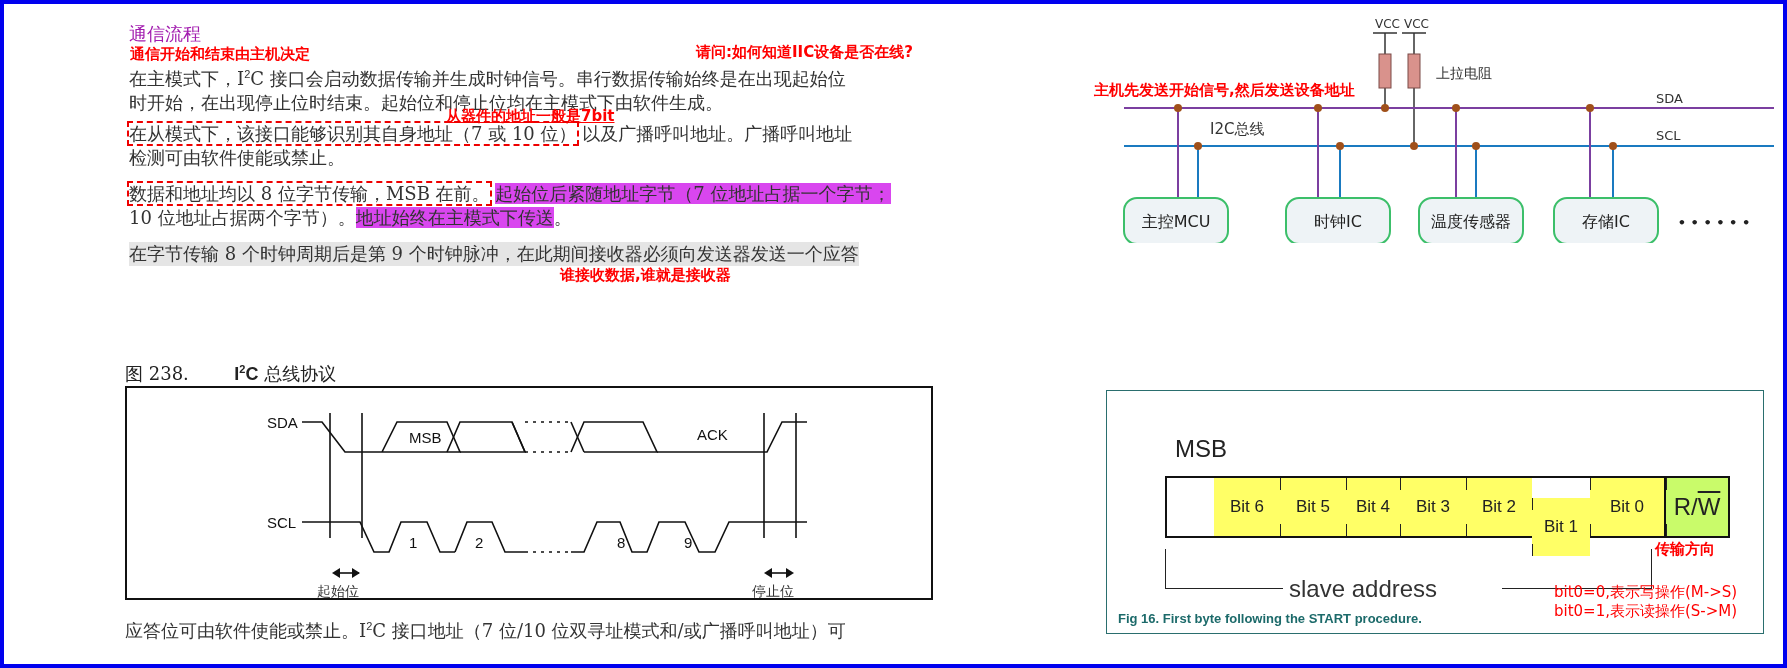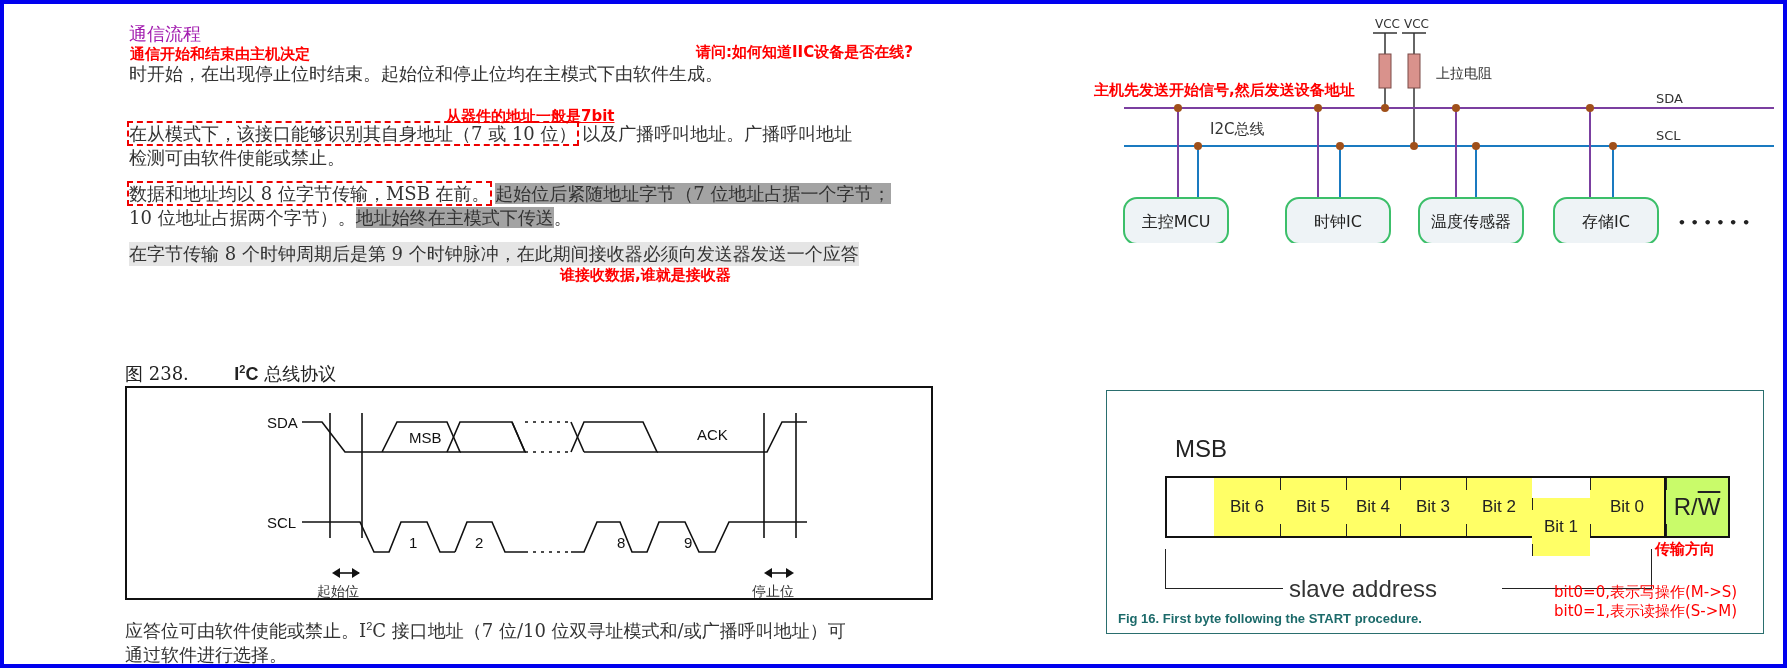--- a/index.html
+++ b/index.html
@@ -4,21 +4,21 @@
 <style>
   * { box-sizing: border-box; margin: 0; padding: 0; }
   body { width: 1787px; height: 668px; background: #fff; position: relative; overflow: hidden;
          font-family: "DejaVu Serif", "Liberation Serif", serif; color: #222; }
   .frame { position: absolute; left: 0; top: 0; width: 1787px; height: 668px; border: 4px solid #0000ee; pointer-events: none; }
   .abs { position: absolute; white-space: nowrap; }
   .title { font-size: 18px; color: #a21caf; }
   .body-text { font-size: 18px; line-height: 24px; color: #333; }
   .red-note { color: #ff0000; font-weight: bold; font-size: 15px; font-family: "DejaVu Sans", sans-serif; }
   .dash { outline: 2px dashed #e00; outline-offset: 0px; }
-  .hl-y { background: #a3a3a3; }
+  .hl-y { background: #d946ef; }
   .hl-g { background: #e5e5e5; }
   .link { color: #1a1aff; font-style: italic; font-family: "Liberation Sans", sans-serif; }
   .sans { font-family: "Liberation Sans", sans-serif; }
   sup { font-size: 11px; }
   .fig-caption { font-size: 18px; color: #222; }
   .fig-caption b { font-family: "Liberation Sans", sans-serif; }
   .fig-box { position: absolute; left: 125px; top: 386px; width: 808px; height: 214px; border: 2px solid #111; }
   .bus-svg { position: absolute; left: 1094px; top: 8px; }
   .byte-box { position: absolute; left: 1106px; top: 390px; width: 658px; height: 244px; border: 1px solid #2a6e6e; }
   .bit-row { position: absolute; left: 58px; top: 85px; display: flex; height: 62px; border: 2px solid #111; padding-left: 47px; }
@@ -33,20 +33,21 @@
 </head>
 <body>
 
 <div class="frame"></div>
 
 <div class="abs title" style="left:129px;top:22px;">通信流程</div>
 <div class="abs red-note" style="left:130px;top:45px;">通信开始和结束由主机决定</div>
 <div class="abs red-note" style="left:696px;top:43px;">请问:如何知道IIC设备是否在线?</div>
 
 <div class="abs body-text" style="left:129px;top:62px;">
+  <div><span>在主模式下，I</span><sup class="sans">2</sup><span>C 接口会启动数据传输并生成时钟信号。串行数据传输始终是在出现起始位</span></div>
   <div>时开始，在出现停止位时结束。起始位和停止位均在主模式下由软件生成。</div>
 </div>
 
 <div class="abs red-note" style="left:446px;top:107px;text-decoration:underline;">从器件的地址一般是7bit</div>
 
 <div class="abs body-text" style="left:129px;top:122px;">
   <div><span class="dash">在从模式下，该接口能够识别其自身地址（7 或 10 位）</span> <span>以及广播呼叫地址。广播呼叫地址</span></div>
   <div>检测可由软件使能或禁止。</div>
 </div>
 
@@ -111,21 +112,20 @@
     </g>
     <g font-family="DejaVu Serif, serif" font-size="14" fill="#333">
       <text x="190" y="208">起始位</text>
       <text x="625" y="208">停止位</text>
     </g>
   </svg>
 </div>
 
 <div class="abs body-text" style="left:125px;top:614px;">
   <div><span>应答位可由软件使能或禁止。I</span><sup class="sans">2</sup><span>C 接口地址（7 位/10 位双寻址模式和/或广播呼叫地址）可</span></div>
-  <div>通过软件进行选择。</div>
 </div>
 
 <svg class="bus-svg" width="690" height="235" viewBox="0 0 690 235">
 
   <g font-family="DejaVu Sans, sans-serif" font-size="12" fill="#333">
     <text x="281" y="20">VCC</text>
     <text x="310" y="20">VCC</text>
     <text x="342" y="70" font-size="14">上拉电阻</text>
     <text x="116" y="126" font-size="15">I2C总线</text>
     <text x="562" y="95" font-size="13">SDA</text>

